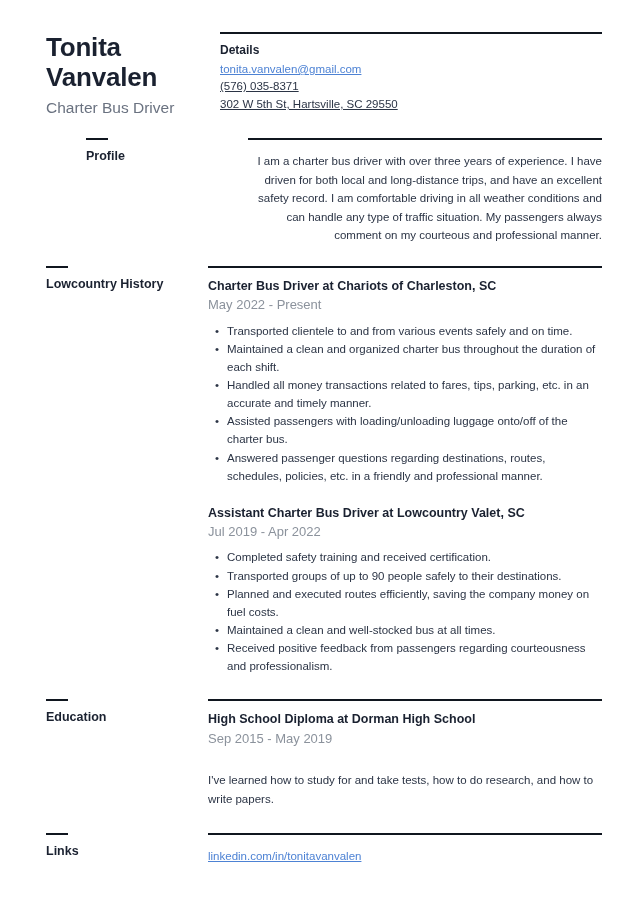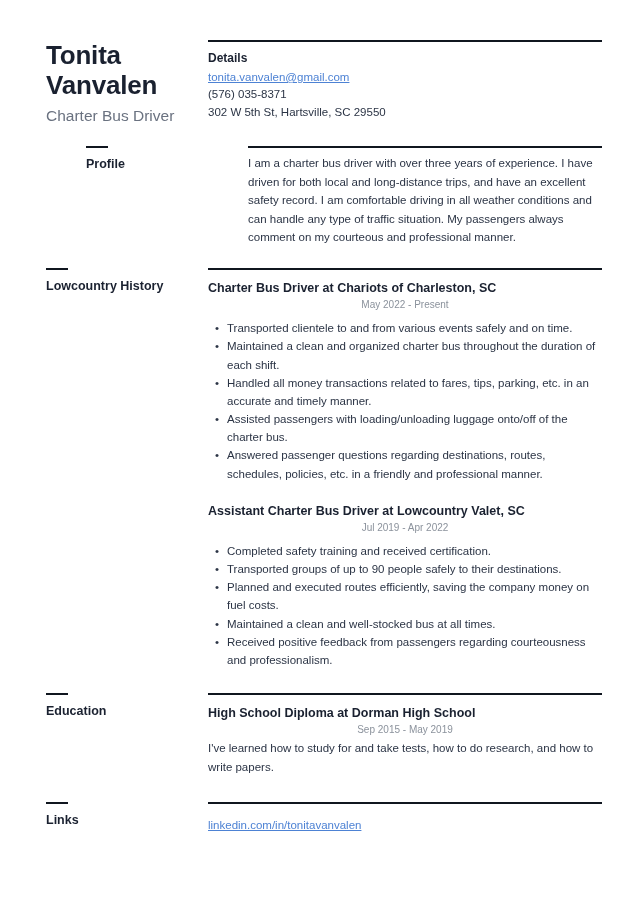--- a/index.html
+++ b/index.html
@@ -36,21 +36,22 @@
   }
 
   .col-right {
     flex: 1 1 auto;
     padding-right: 38px;
     box-sizing: border-box;
   }
 
   
   .header {
-    padding-top: 40px;
+    padding-top: 32px;
+    gap: 12px;
   }
 
   .name {
     font-size: 26px;
     font-weight: 700;
     line-height: 1.17;
     letter-spacing: -0.2px;
     color: #1a2130;
     margin: 0;
     max-width: 150px;
@@ -92,20 +93,21 @@
     font-size: 12px;
     font-weight: 700;
     color: #1a2130;
     margin: 9px 0 2px 0;
   }
 
   .detail-line {
     font-size: 11.5px;
     line-height: 1.52;
     color: #2b3445;
+    text-decoration: underline;
   }
 
   a.link {
     color: #4d82d4;
     text-decoration: underline;
     font-size: 11.5px;
     line-height: 1.52;
   }
 
   
@@ -118,25 +120,24 @@
 
   .entry-title {
     font-size: 12.5px;
     font-weight: 700;
     color: #1a2130;
     margin: 0;
     line-height: 1.3;
   }
 
   .entry-date {
-    font-size: 10px;
+    font-size: 13px;
     color: #8b929c;
     margin: 2px 0 0 0;
     line-height: 1.4;
-    text-align: center;
   }
 
   ul.bullets {
     margin: 7px 0 0 0;
     padding-left: 19px;
     list-style: none;
   }
 
   ul.bullets li {
     font-size: 11.5px;
@@ -158,22 +159,22 @@
   
   .section-profile { margin-top: 20px; padding-left: 40px; }
   .section-employment { margin-top: 21px; }
   .section-education { margin-top: 24px; }
   .section-links { margin-top: 25px; }
 
   .entry { margin-top: 11px; }
   .entry.first { margin-top: 10px; }
   .entry-gap { margin-top: 20px; }
 
-  .edu-desc { margin-top: 2px; }
-  .profile-body { margin-top: 6px; }
+  .edu-desc { margin-top: 23px; }
+  .profile-body { margin-top: 12px; text-align: right; }
   .links-body { margin-top: 11px; }
 </style>
 </head>
 <body>
 
 <div class="resume">
 
   <div class="row header">
     <div class="col-left">
       <div class="name">

